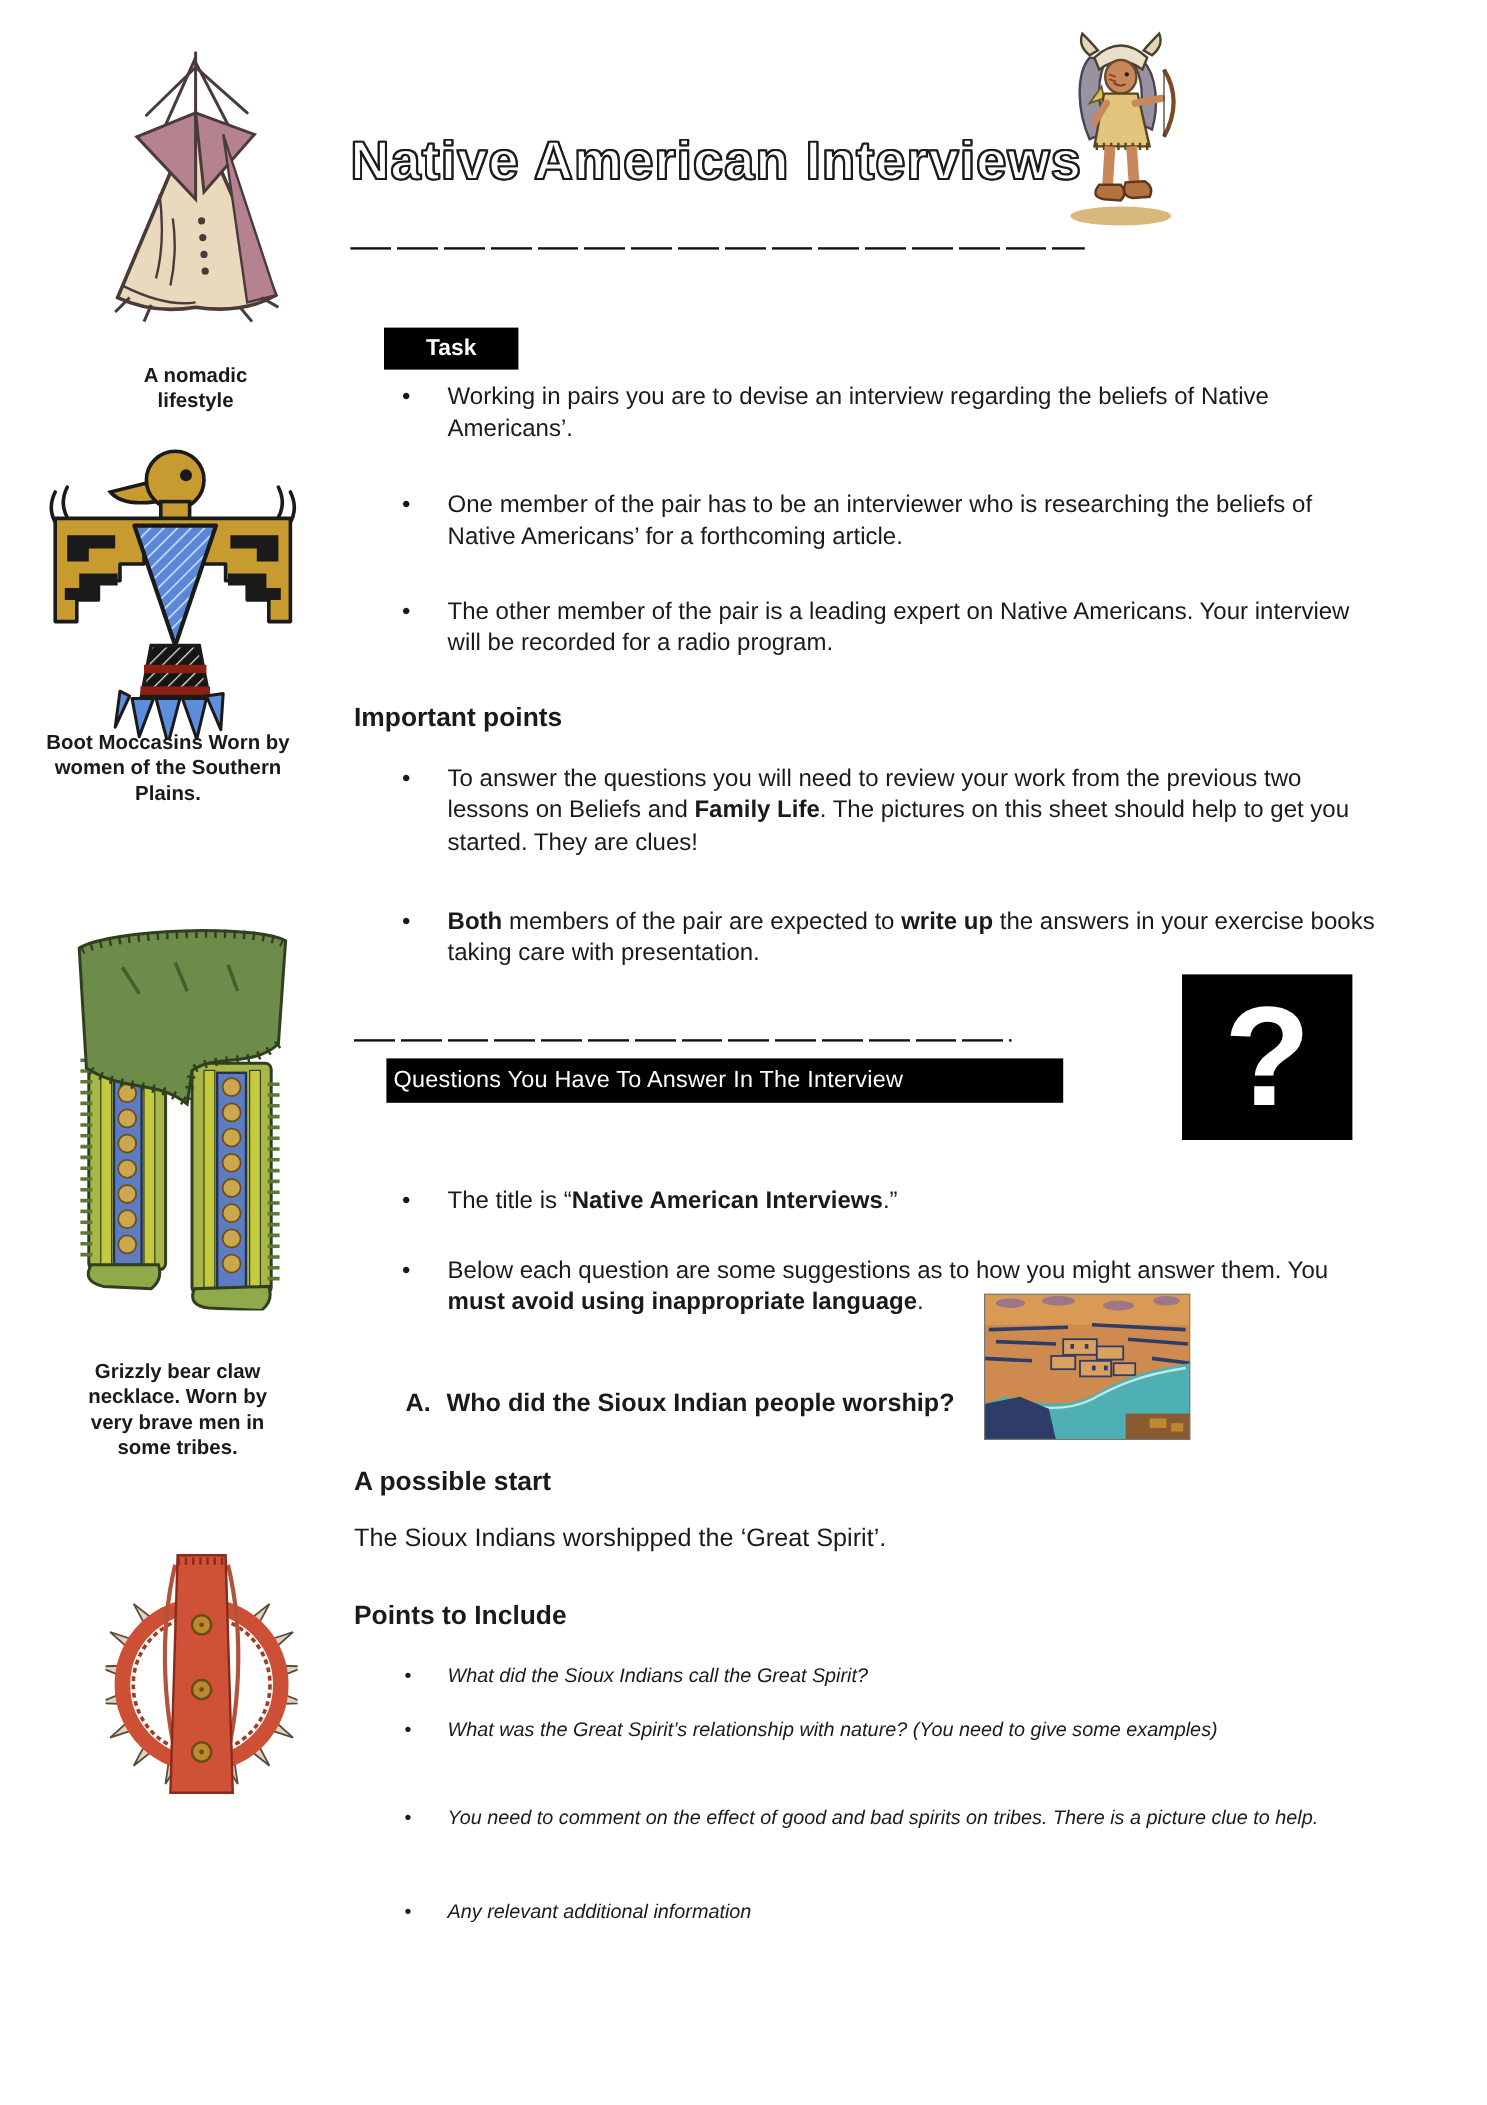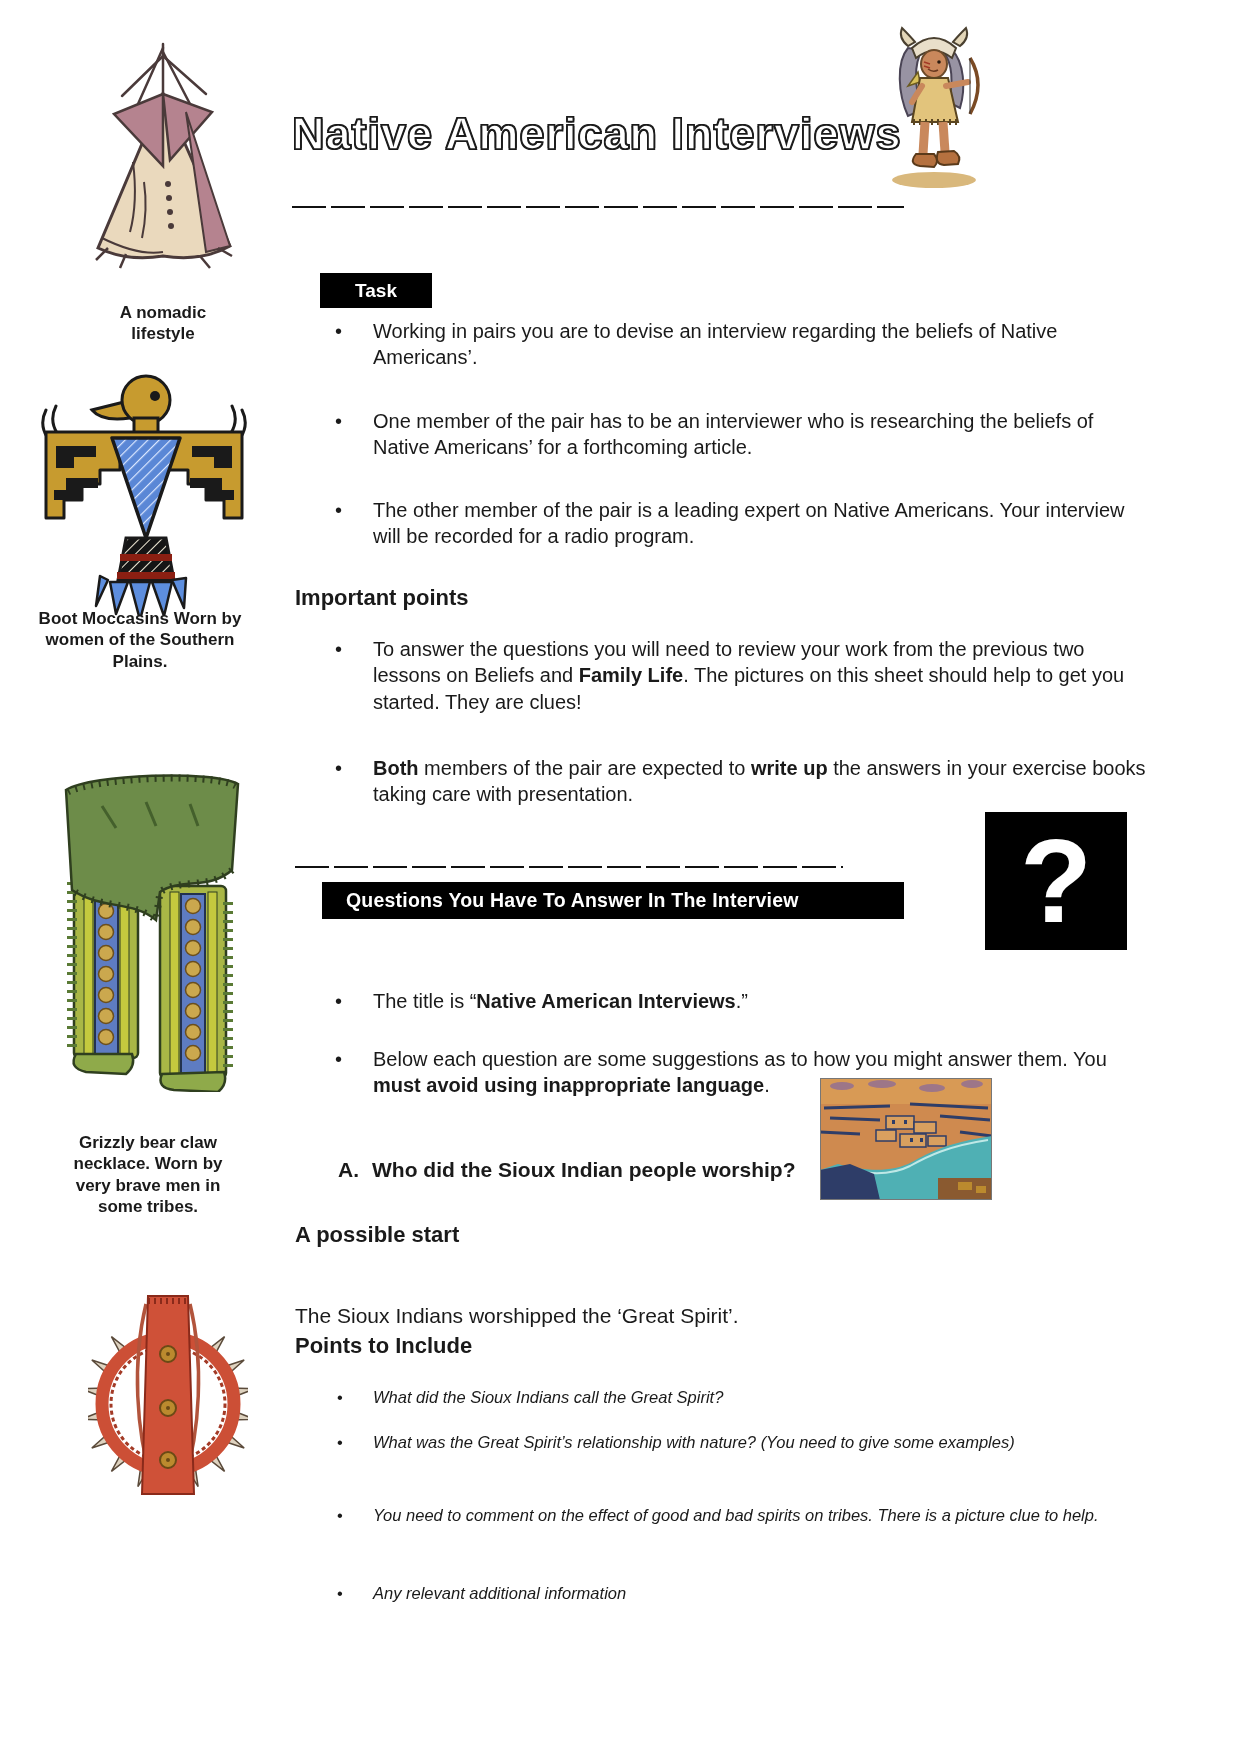--- a/index.html
+++ b/index.html
@@ -21,22 +21,22 @@
   .rule{
     height:2px;
     background:repeating-linear-gradient(90deg,#111 0 34px,transparent 34px 39px);
   }
 
   .badge{
     background:#000;color:#fff;font-weight:bold;font-size:19px;
     display:flex;align-items:center;justify-content:center;
   }
   .qbar{
-    background:#000;color:#fff;font-weight:bold;font-size:19.5px;
-    display:flex;align-items:center;padding-left:24px;letter-spacing:.2px;text-align:center;
+    background:#000;color:#fff;font-weight:normal;font-size:19.5px;
+    display:flex;align-items:center;padding-left:6px;letter-spacing:.2px;text-align:center;
   }
 
   .bullet-row{display:flex;align-items:flex-start;}
   .bullet-row .dot{flex:0 0 auto;}
   .big .dot{font-size:20px;line-height:1.32;width:38px;}
   .big .btext{font-size:20px;line-height:1.32;width:775px;}
   .small .dot{font-size:16.5px;line-height:1.35;width:36px;}
   .small .btext{font-size:16.5px;line-height:1.35;width:745px;font-style:italic;}
 
   .h-bold19{font-size:22px;font-weight:bold;}
@@ -293,21 +293,21 @@
     <div class="btext"><span>Below each question are some suggestions as to how you might answer them. You </span><span style="font-weight: bold;">must avoid using inappropriate language</span><span>.</span></div>
   </div>
 
   <div class="abs qa-row h-bold21" style="left:338px;top:1158px;">
     <span class="qa-label">A.</span>
     <span>Who did the Sioux Indian people worship?</span>
   </div>
 
   <div class="abs h-bold19" style="left:295px;top:1222px;">A possible start</div>
 
-  <div class="abs plain21" style="left:295px;top:1304px;">The Sioux Indians worshipped the ‘Great Spirit’.</div>
+  <div class="abs plain21" style="left:295px;top:1270px;">The Sioux Indians worshipped the ‘Great Spirit’.</div>
 
   <div class="abs" style="left:820px;top:1078px;width:172px;height:122px;">
     <svg viewBox="0 0 172 122" width="172" height="122">
       <rect x="0" y="0" width="172" height="122" fill="#cf8a4f"></rect>
       <rect x="0" y="0" width="172" height="26" fill="#d89a55"></rect>
       <g fill="#8a6a9a" opacity="0.75">
         <ellipse cx="22" cy="8" rx="12" ry="4"></ellipse>
           <ellipse cx="62" cy="6" rx="14" ry="4"></ellipse>
         <ellipse cx="112" cy="10" rx="13" ry="4"></ellipse>
           <ellipse cx="152" cy="6" rx="11" ry="4"></ellipse>

